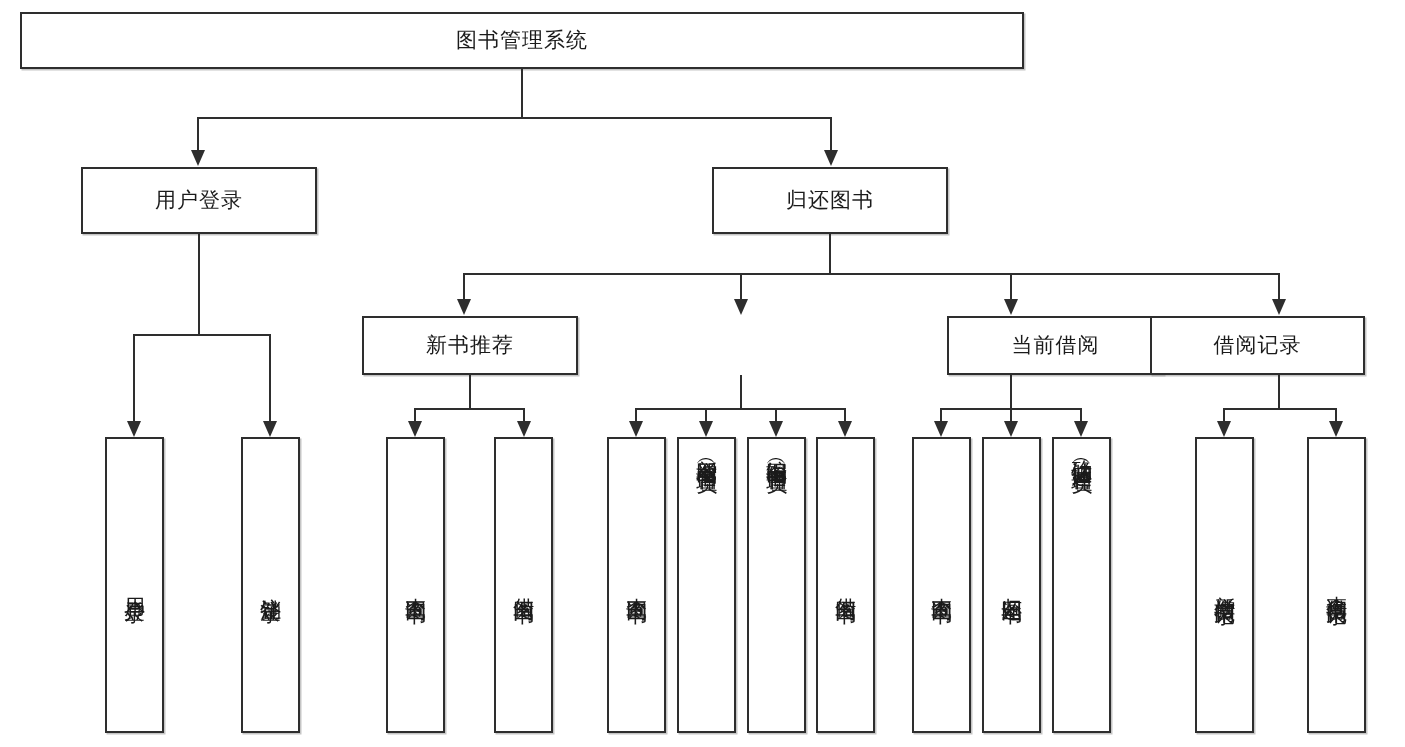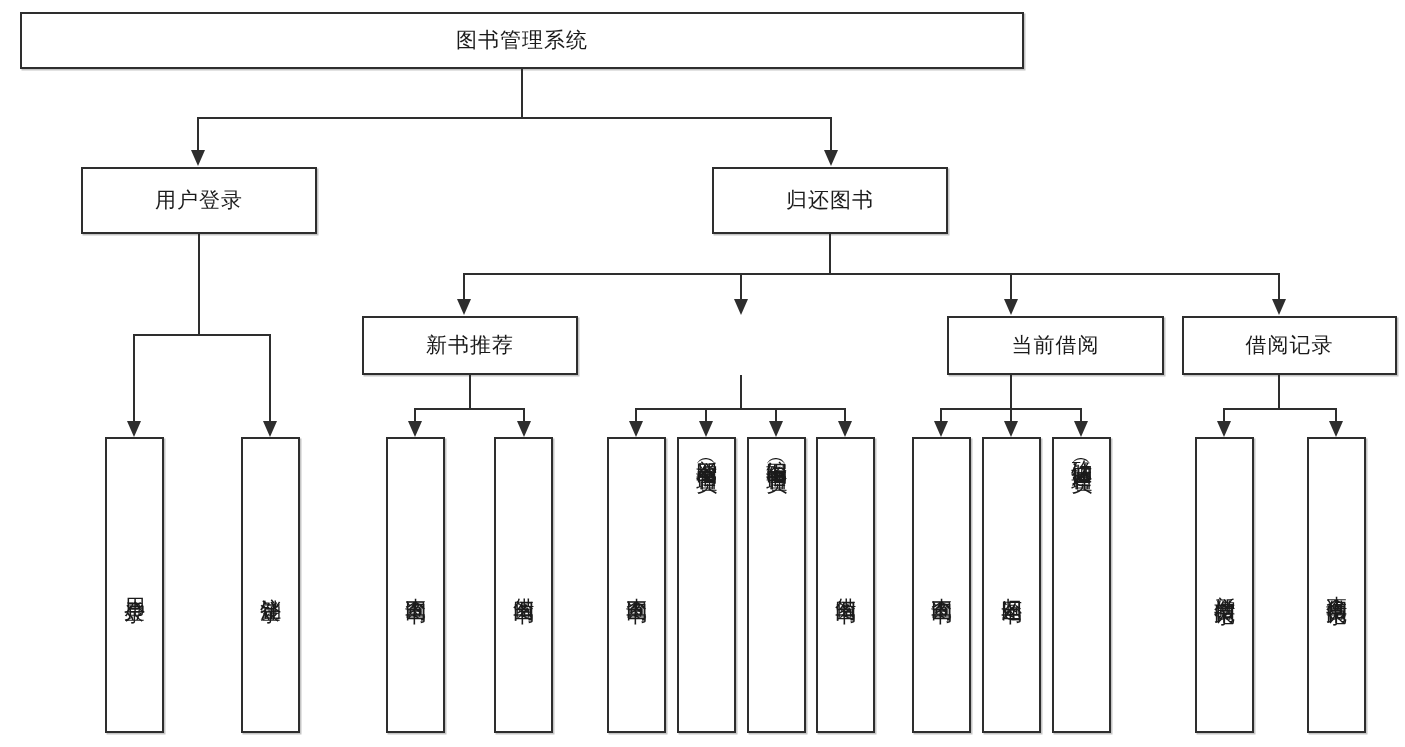--- a/index.html
+++ b/index.html
@@ -117,21 +117,21 @@
   <div class="arrow" style="left:1004px; top:299px;"></div>
   <div class="ln v" style="left:1278px; top:273px; width:2px; height:26px;"></div>
   <div class="arrow" style="left:1272px; top:299px;"></div>
 
   <div class="node horiz" style="left:362px; top:316px; width:216px; height:59px;">
     <span>新书推荐</span>
   </div>
   <div class="node horiz" style="left:902px; top:316px; width:217px; height:59px;margin-left:45px;">
     <span>当前借阅</span>
   </div>
-  <div class="node horiz" style="left:1182px; top:316px; width:215px; height:59px;align-items:center;">
+  <div class="node horiz" style="left:1150px; top:316px; width:215px; height:59px;align-items:center;">
     <span>借阅记录</span>
   </div>
 
   <div class="ln v" style="left:469px; top:375px; width:2px; height:34px;"></div>
   <div class="ln h" style="left:414px; top:408px; width:110px; height:2px;"></div>
   <div class="ln v" style="left:414px; top:408px; width:2px; height:13px;"></div>
   <div class="arrow" style="left:408px; top:421px;"></div>
   <div class="ln v" style="left:523px; top:408px; width:2px; height:13px;"></div>
   <div class="arrow" style="left:517px; top:421px;"></div>
 

